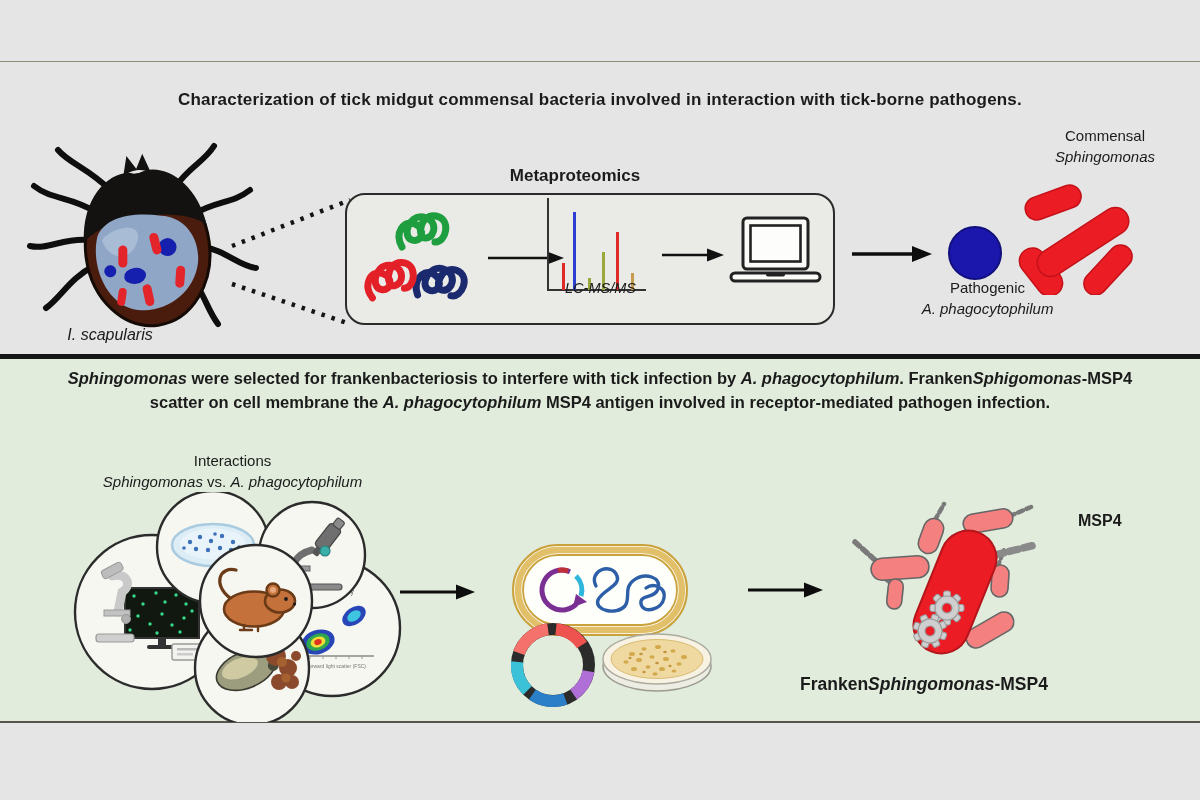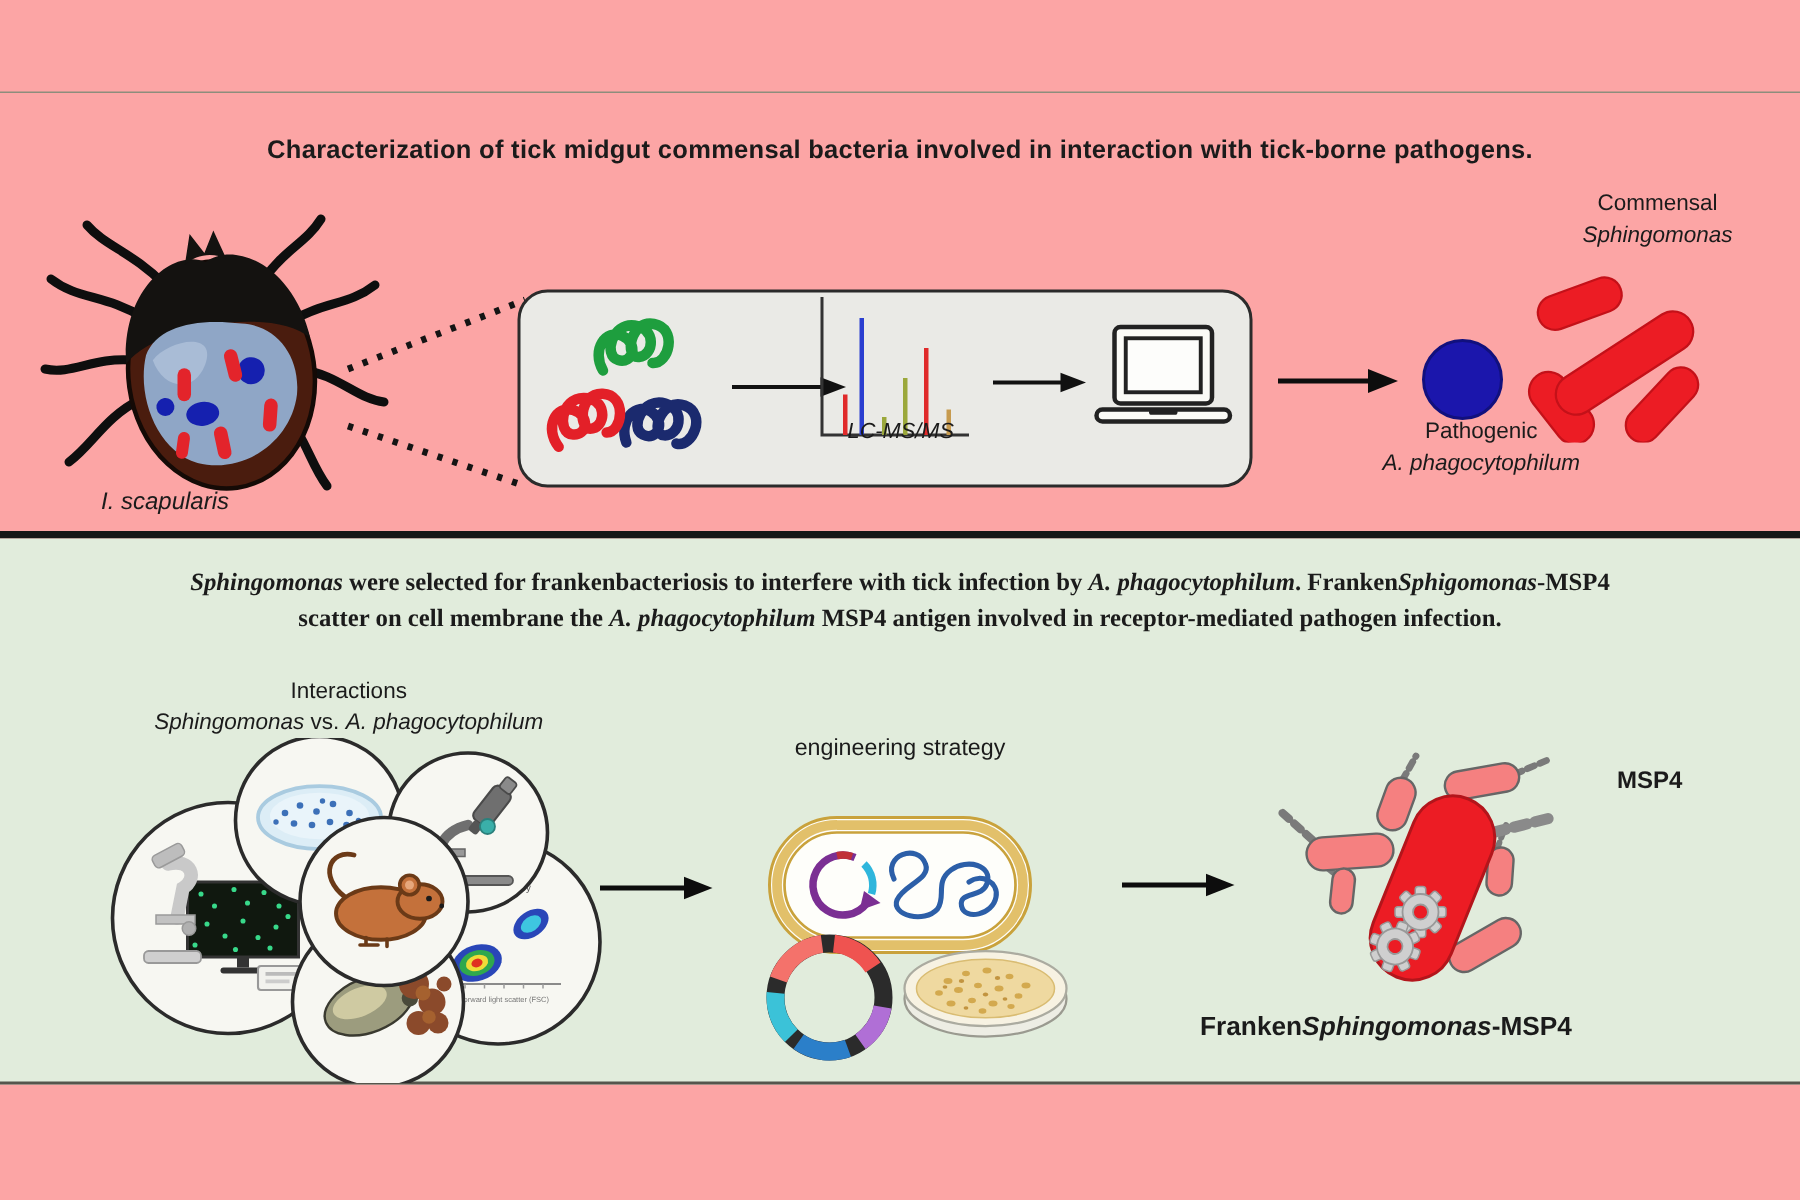--- a/index.html
+++ b/index.html
@@ -1,38 +1,38 @@
 <!DOCTYPE html>
 <html><head>
 <meta charset="utf-8">
 <style>
   html,body{margin:0;padding:0;}
   #canvas{
     position:relative;width:1200px;height:800px;overflow:hidden;
-    background:#fca5a5;
+    background:#e5e5e5;
     font-family:"Liberation Sans","DejaVu Sans",sans-serif;
     color:#1b1b1b;
   }
   .abs{position:absolute;}
   .it{font-style:italic;}
   .ctr{text-align:center;}
   #top-hairline{left:0;top:61px;width:1200px;height:0;border-top:1.6px solid #8d8d7c;}
   #main-title{left:0;top:90px;width:1200px;font-size:17px;font-weight:bold;letter-spacing:.2px;}
   #tick-label{left:40px;top:326px;width:140px;font-size:16px;text-align:center;}
   #metaproteomics-label{left:460px;top:166px;width:230px;font-size:17px;font-weight:bold;}
   #lcms-label{left:543px;top:280px;width:115px;font-size:14.5px;font-style:italic;}
   #pathogenic-label{left:885px;top:277px;width:205px;font-size:15px;line-height:21px;}
   #commensal-label{left:1005px;top:125px;width:200px;font-size:15px;line-height:21px;}
   #metaproteomics-box{
     left:345px;top:193px;width:490px;height:132px;background:#EAEAE6;
     border:2.5px solid #2b2b2b;border-radius:20px;box-sizing:border-box;
   }
   #divider-bar{left:0;top:354px;width:1200px;height:5px;background:#161616;}
   #green-panel{left:0;top:359px;width:1200px;height:364px;background:#E1ECDC;border-bottom:2px solid #55554c;box-sizing:border-box;}
-  #bottom-paragraph{left:50px;top:376px;width:1100px;font-size:16.5px;font-weight:bold;line-height:24px;font-family:Liberation Serif, serif;}
+  #bottom-paragraph{left:50px;top:366px;width:1100px;font-size:16.5px;font-weight:bold;line-height:24px;}
   #interactions-label{left:80px;top:450px;width:305px;font-size:15px;line-height:21px;}
   #molecular-label{left:495px;top:488px;width:210px;font-size:15.5px;line-height:22px;}
   #msp4-label{left:1078px;top:512px;width:80px;font-size:16px;font-weight:bold;}
   #franken-label{left:800px;top:674px;width:300px;font-size:17.5px;font-weight:bold;text-align:left;}
   svg{display:block;}
 </style>
 </head>
 <body>
 
 <div id="canvas">
@@ -70,20 +70,21 @@
       <path d="M114,36 L120,16 L128,30 L136,16 L142,36 C134,30 122,30 114,36 Z" fill="#141210"></path>
     </g>
   </svg>
   <div class="abs ctr" id="tick-label"><span class="it">I. scapularis</span></div>
 
   <svg class="abs" style="left:228px;top:190px;" width="125" height="140" viewBox="0 0 125 140">
     <line x1="4" y1="56" x2="122" y2="10" stroke="#141414" stroke-width="4.5" stroke-dasharray="3.5 7"></line>
     <line x1="4" y1="94" x2="122" y2="134" stroke="#141414" stroke-width="4.5" stroke-dasharray="3.5 7"></line>
   </svg>
 
+  <div class="abs ctr" id="metaproteomics-label">Metaproteomics</div>
 
   <div class="abs" id="metaproteomics-box"></div>
 
   <svg class="abs" style="left:362px;top:203px;" width="120" height="118" viewBox="0 0 120 118">
     <g fill="none" stroke-linecap="round" stroke-linejoin="round" stroke-width="7">
       <path stroke="#1E9E3E" transform="translate(34,4)" d="M6,40 C-2,26 8,12 19,17 C30,22 26,36 16,33 C6,30 12,8 27,10 C42,12 40,30 30,31 C20,32 24,6 40,9 C56,12 50,36 39,35"></path>
       <path stroke="#1B2A6E" transform="translate(52,56) rotate(10 28 24)" d="M6,40 C-2,26 8,12 19,17 C30,22 26,36 16,33 C6,30 12,8 27,10 C42,12 40,30 30,31 C20,32 24,6 40,9 C56,12 50,36 39,35"></path>
       <path stroke="#E32028" transform="translate(2,52) rotate(-8 28 24)" d="M6,40 C-2,26 8,12 19,17 C30,22 26,36 16,33 C6,30 12,8 27,10 C42,12 40,30 30,31 C20,32 24,6 40,9 C56,12 50,36 39,35"></path>
     </g>
   </svg>
@@ -279,21 +280,20 @@
       <path d="M-10,21 L-10,26 M4,22 L4,27 M-14,26 L-2,26" stroke="#6b3a17" stroke-width="2.4" stroke-linecap="round" fill="none"></path>
     </g>
   </svg>
 
   <svg class="abs" style="left:398px;top:580px;" width="80" height="24" viewBox="0 0 80 24">
     <line x1="2" y1="12" x2="60" y2="12" stroke="#0d0d0d" stroke-width="3.2"></line>
     <polygon points="58,4.5 77,12 58,19.5" fill="#0d0d0d"></polygon>
   </svg>
 
   <div class="abs ctr" id="molecular-label">
-    <div>engineering strategy</div>
   </div>
 
   <svg class="abs" style="left:510px;top:542px;" width="180" height="96" viewBox="0 0 180 96">
     <rect x="3" y="3" width="174" height="90" rx="45" fill="#FEFEFA" stroke="#C9A23C" stroke-width="2"></rect>
     <rect x="8" y="8" width="164" height="80" rx="40" fill="none" stroke="#E2C06A" stroke-width="6.5"></rect>
     <rect x="13" y="13" width="154" height="70" rx="35" fill="none" stroke="#C9A23C" stroke-width="1.8"></rect>
     <g transform="translate(52,48)">
       <path d="M 8,-18.3 A 20 20 0 1 0 16,12" fill="none" stroke="#7B2F93" stroke-width="5"></path>
       <path d="M 14,-14 A 20 20 0 0 1 19,6" fill="none" stroke="#2FB6DC" stroke-width="5"></path>
       <path d="M -4,-19.6 A 20 20 0 0 1 6,-19" fill="none" stroke="#C03038" stroke-width="5"></path>

